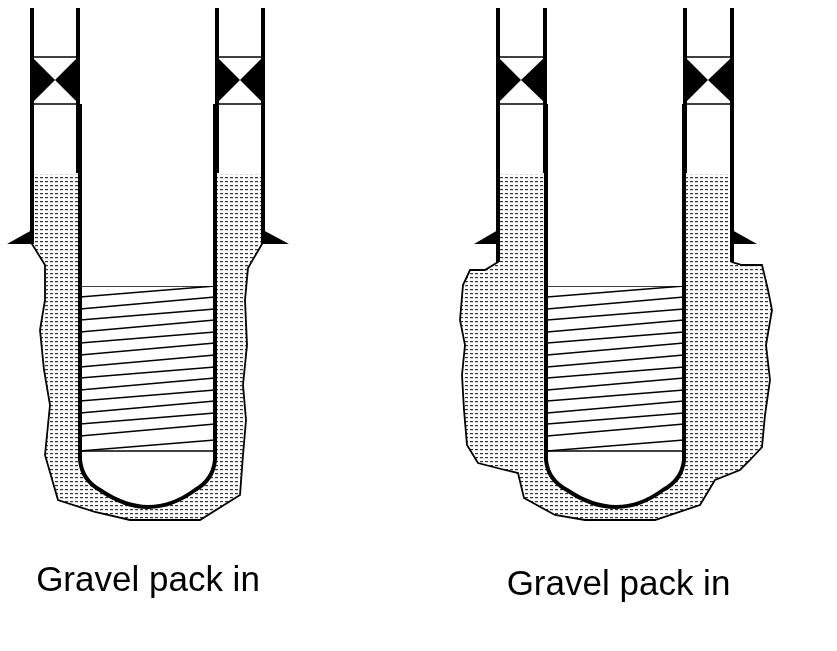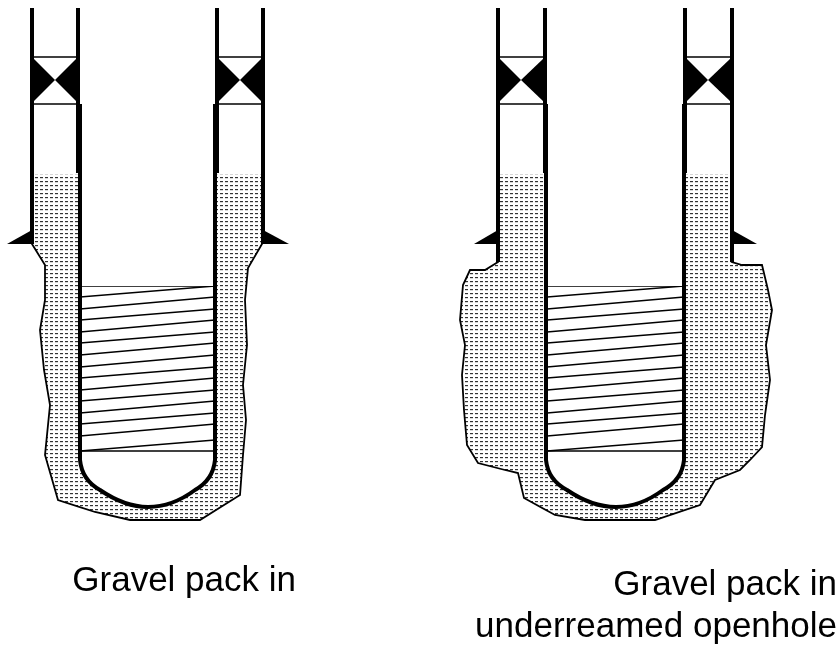--- a/index.html
+++ b/index.html
@@ -14,21 +14,21 @@
       overflow: hidden;
       font-family: "Liberation Sans", sans-serif;
     }
     #diagram-svg {
       position: absolute;
       left: 0;
       top: 0;
     }
     .caption {
       position: absolute;
-      text-align: right;
+      text-align: center;
       color: #000000;
       font-size: 35px;
       line-height: 42px;
       font-family: "Liberation Sans", sans-serif;
       white-space: nowrap;
     }
     #caption-left { left: 0; width: 296px; top: 558px; }
     #caption-right { left: 400px; width: 437px; top: 562px; }
   </style>
 </head>
@@ -141,14 +141,13 @@
       <line x1="547" y1="451" x2="684" y2="451"></line>
     </g>
   </g>
 </svg>
 
 <div id="caption-left" class="caption">
   <div>Gravel pack in</div>
 </div>
 <div id="caption-right" class="caption">
   <div>Gravel pack in</div>
-  <div>underreamed openhole</div>
 </div>
 
 </body></html>

